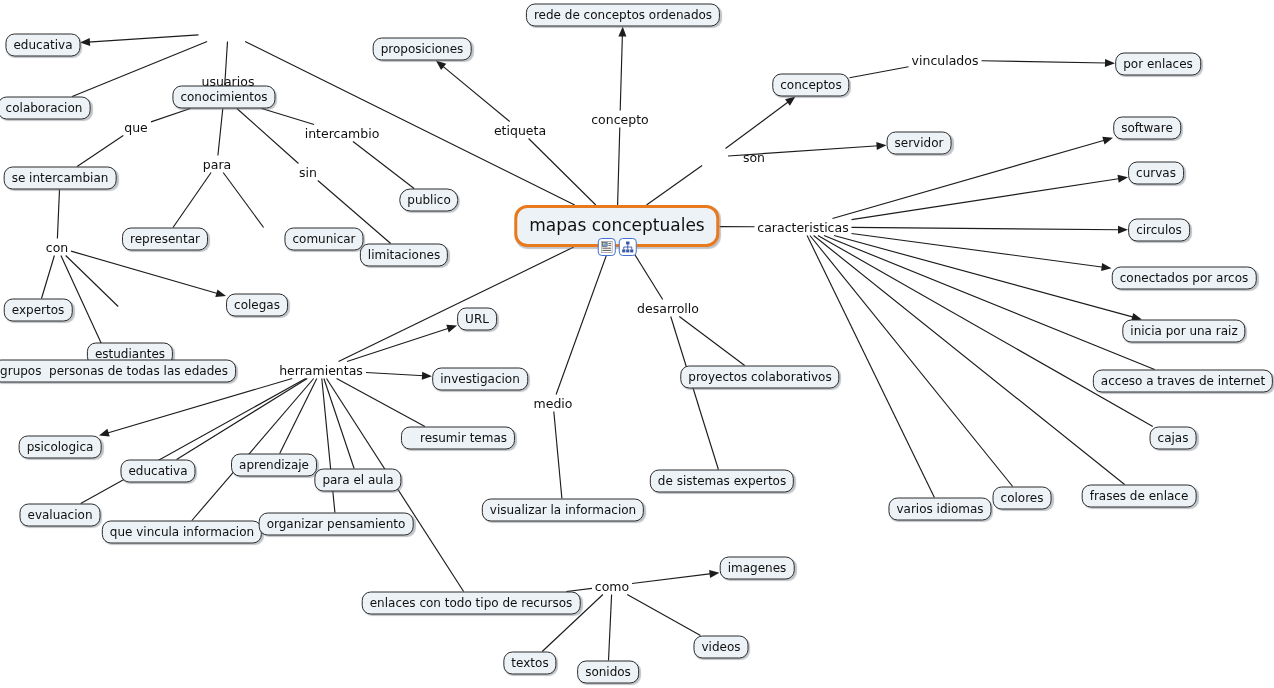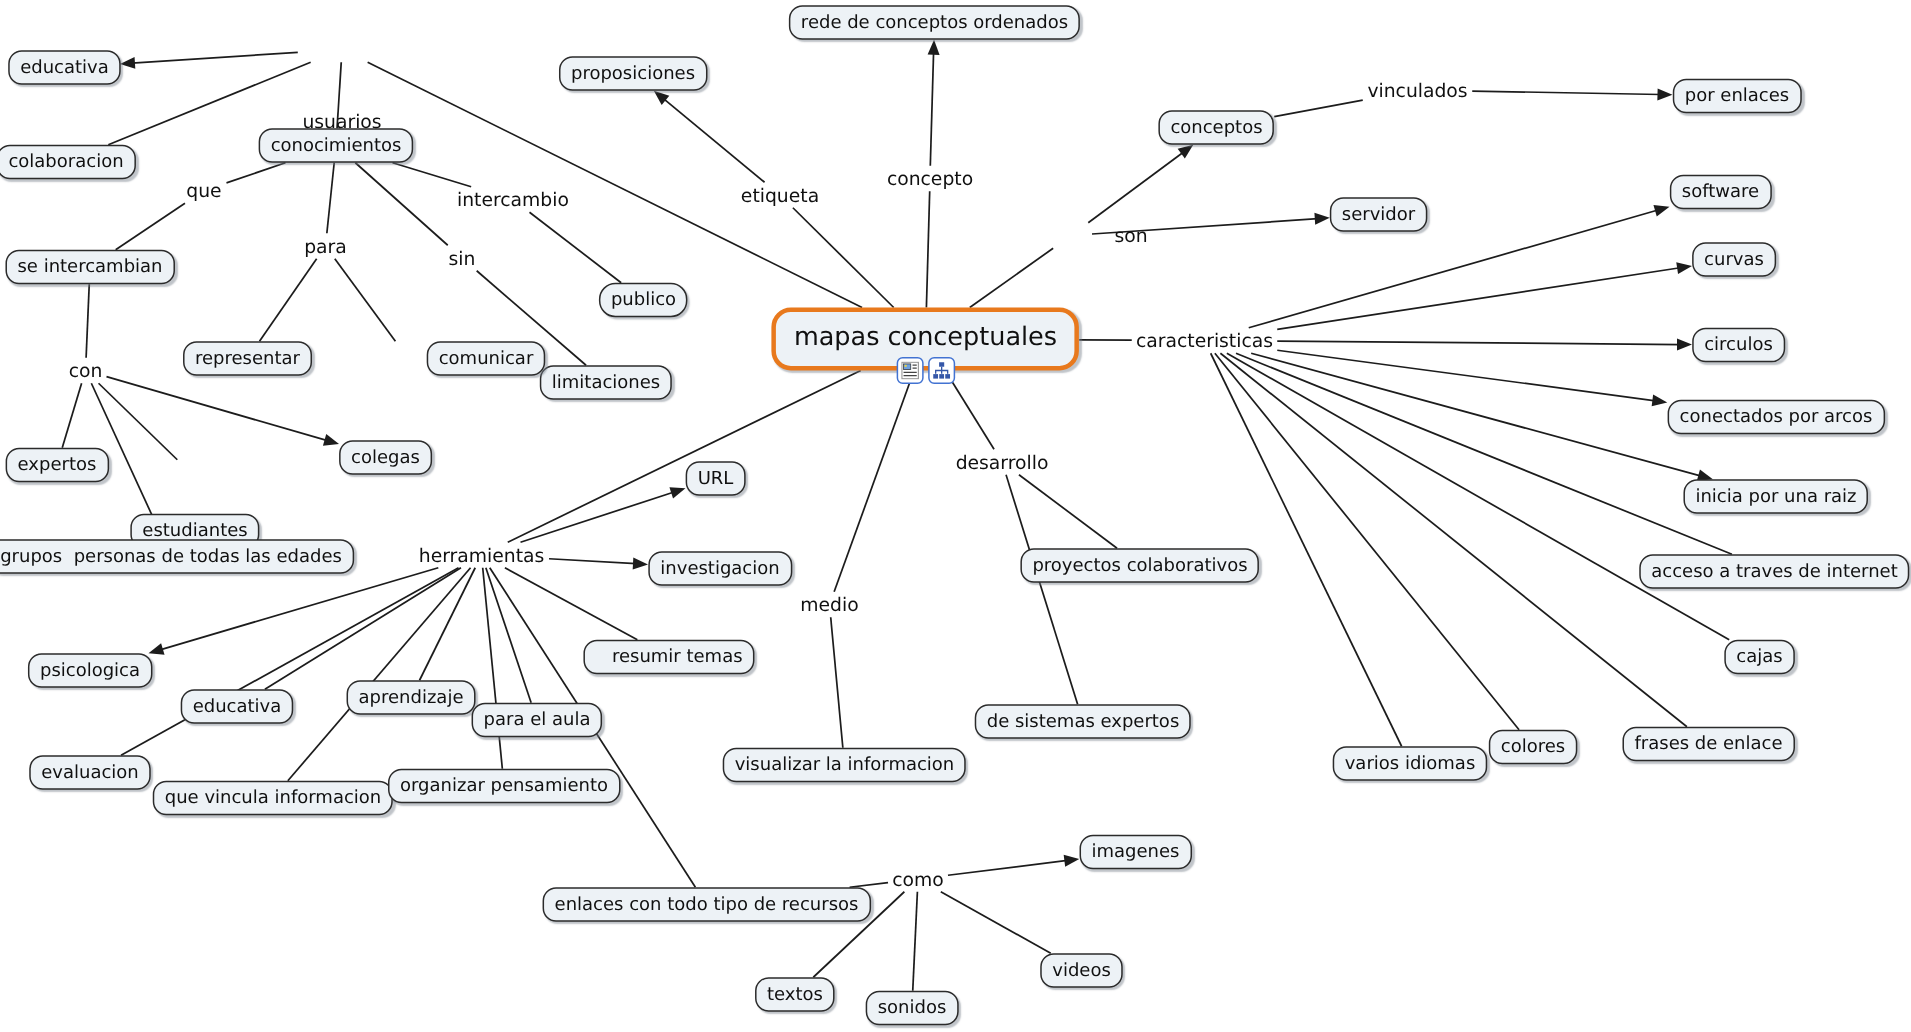--- a/index.html
+++ b/index.html
@@ -158,21 +158,21 @@
     <div class="concept" style="left: 429px; top: 200px; border-radius: 11px;">publico</div>
     <div class="concept" style="left: 404px; top: 255px;">limitaciones</div>
     <div class="concept" style="left: 165px; top: 239px;">representar</div>
     <div class="concept" style="left: 284px; top: 239px; margin-left: 40px;">comunicar</div>
     <div class="concept" style="left: 38px; top: 310px;">expertos</div>
     <div class="concept" style="left: 130px; top: 318px; margin-top: 36px;">estudiantes</div>
     <div class="concept" style="left: 257px; top: 305px;">colegas</div>
     <div class="concept" style="left: 114px; top: 371px;">grupos  personas de todas las edades</div>
     <div class="concept" style="left: 477px; top: 319px;">URL</div>
     <div class="concept" style="left: 480px; top: 379px;">investigacion</div>
-    <div class="concept" style="left: 446px; top: 438px; padding-left: 18px;">resumir temas</div>
+    <div class="concept" style="left: 458px; top: 438px; padding-left: 18px;">resumir temas</div>
     <div class="concept" style="left: 60px; top: 447px;">psicologica</div>
     <div class="concept" style="left: 158px; top: 471px;">educativa</div>
     <div class="concept" style="left: 60px; top: 515px;">evaluacion</div>
     <div class="concept" style="left: 182px; top: 532px;">que vincula informacion</div>
     <div class="concept" style="left: 274px; top: 465px;">aprendizaje</div>
     <div class="concept" style="left: 358px; top: 480px;">para el aula</div>
     <div class="concept" style="left: 471px; top: 603px;">enlaces con todo tipo de recursos</div>
     <div class="concept" style="left: 336px; top: 524px;">organizar pensamiento</div>
     <div class="concept" style="left: 757px; top: 568px;">imagenes</div>
     <div class="concept" style="left: 530px; top: 663px;">textos</div>

